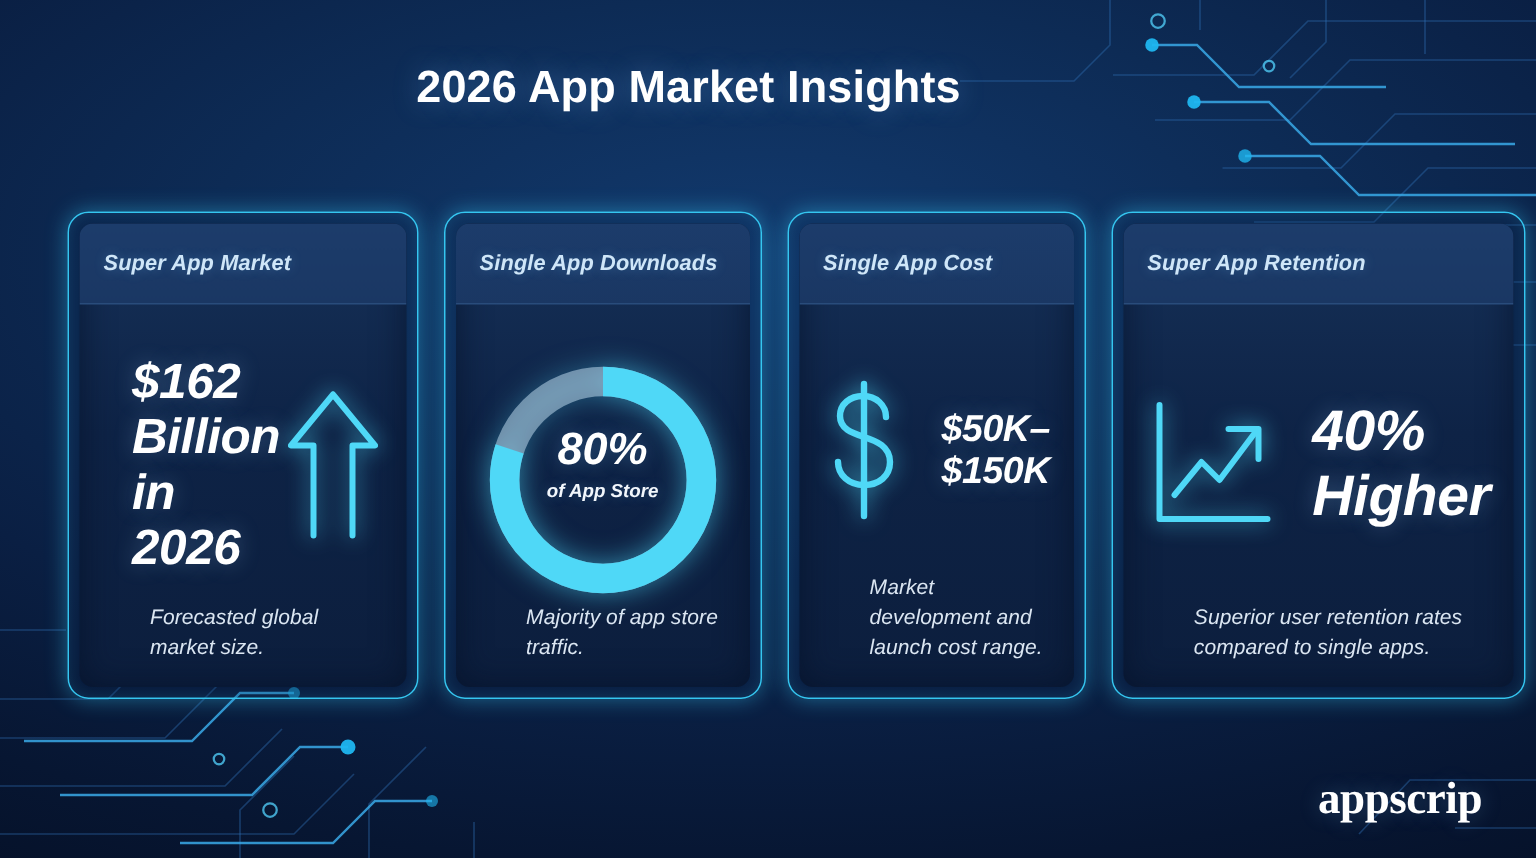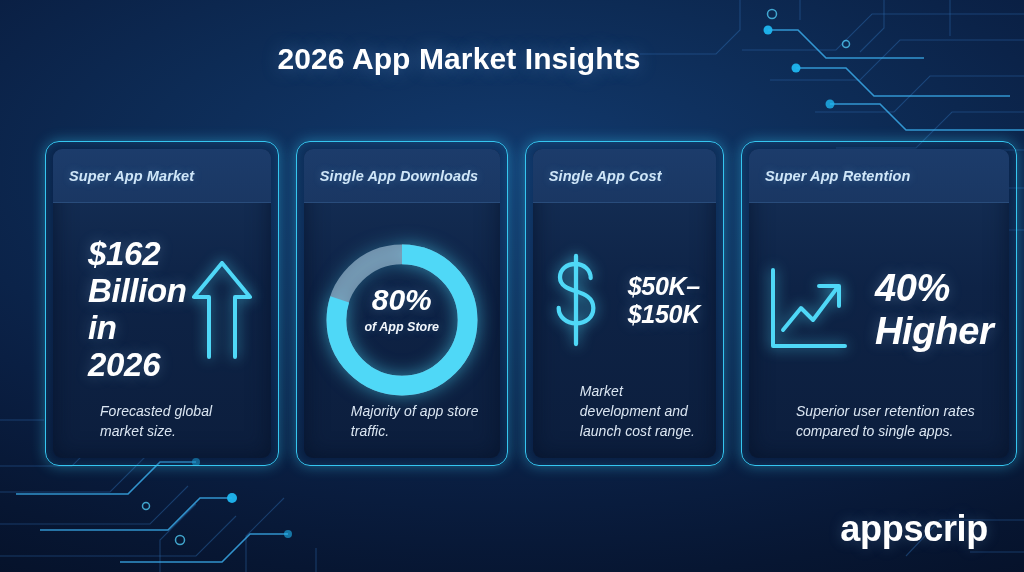--- a/index.html
+++ b/index.html
@@ -110,23 +110,24 @@
   }
   .donut-lbl {
     color:#f2f7fc; font-weight:bold; font-size:12.5px;
     margin-top:5px;
     text-shadow:0 0 8px rgba(120,200,255,.25);
   }
   
   .logo {
     position:absolute; right:36px; bottom:22px;
     color:#ffffff;
-    font-size:36px; font-weight:bold;
+    font-size:30px; font-weight:bold;
     letter-spacing:-.3px;
     text-shadow:0 0 14px rgba(140,200,255,.25);
+    font-family:Liberation Serif, serif;
   }
 </style>
 </head>
 <body>
 
 <div id="stage">
 
   <svg class="circuit" viewBox="0 0 1024 572" fill="none">
     <g stroke="#2f6fb5" stroke-opacity=".42" stroke-width="1.1" fill="none">
       <path d="M1024 40 H900 L860 80 H770"></path>

